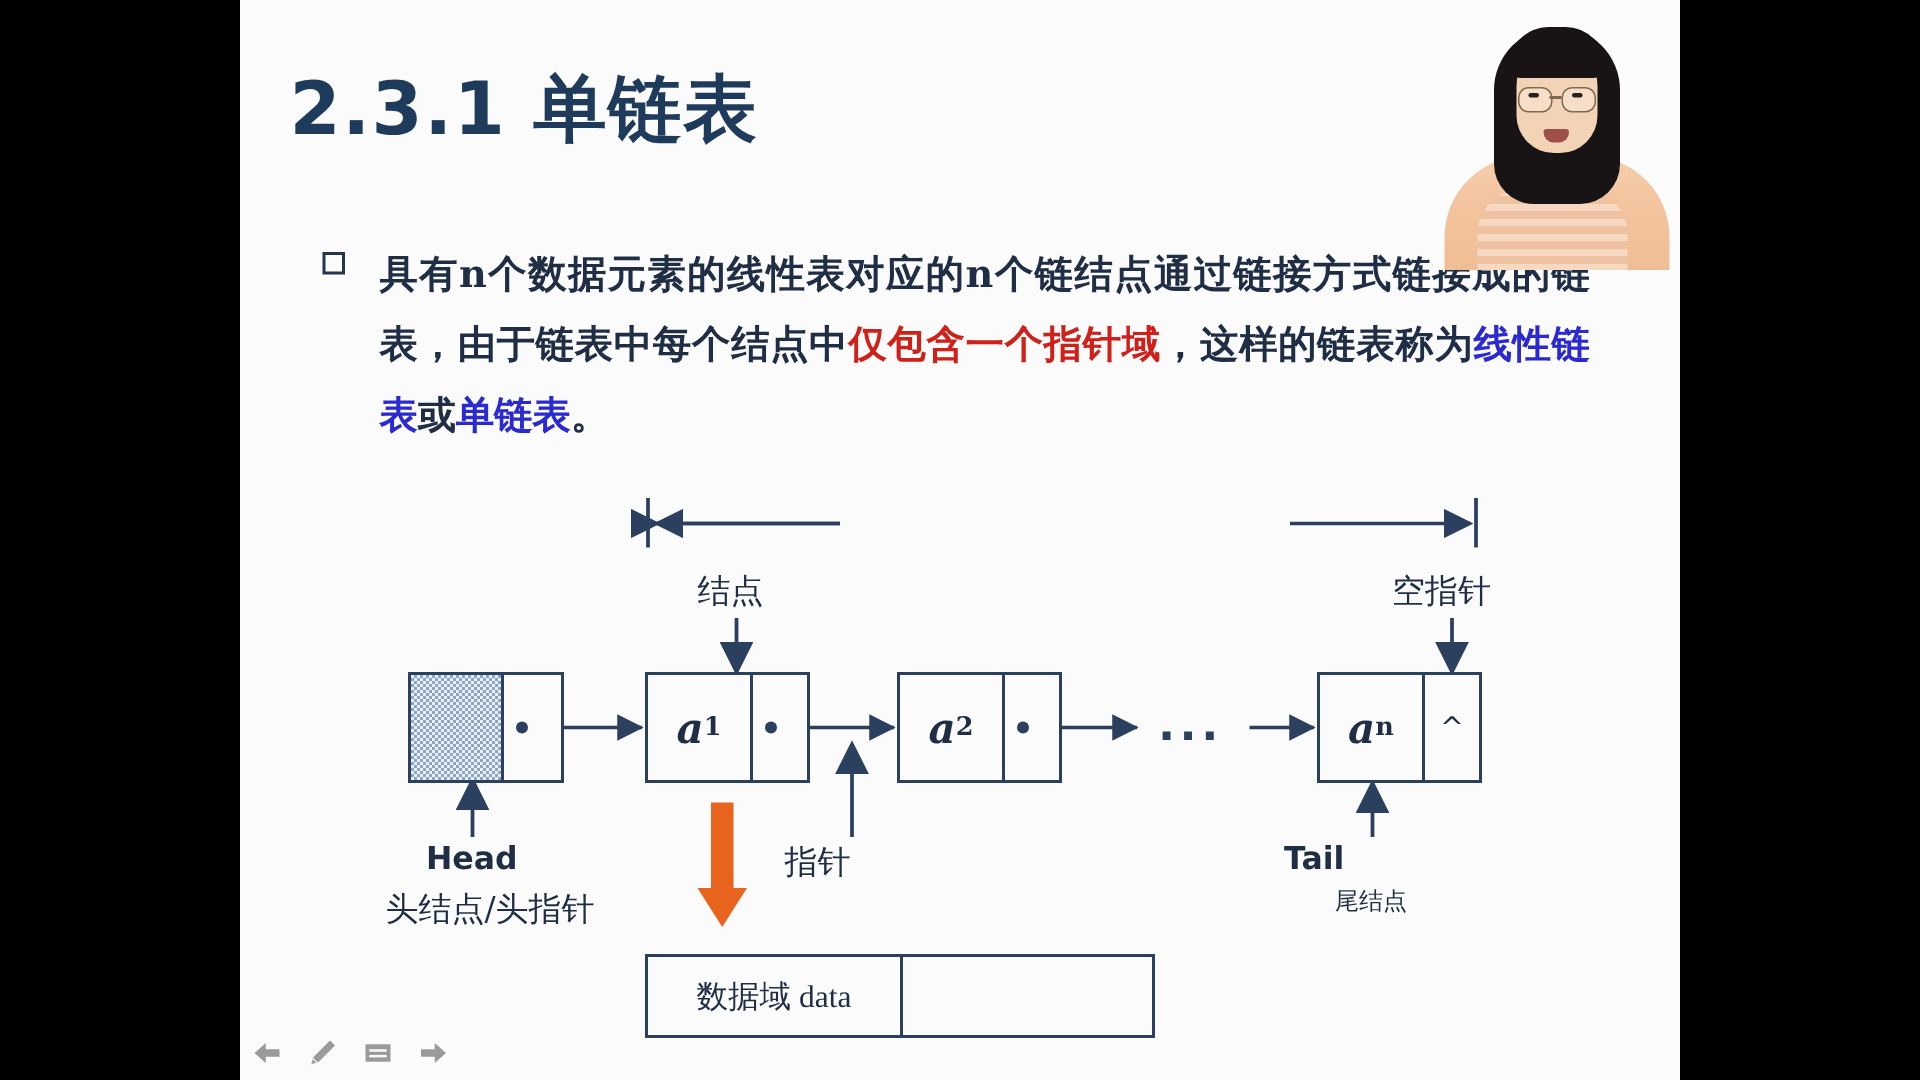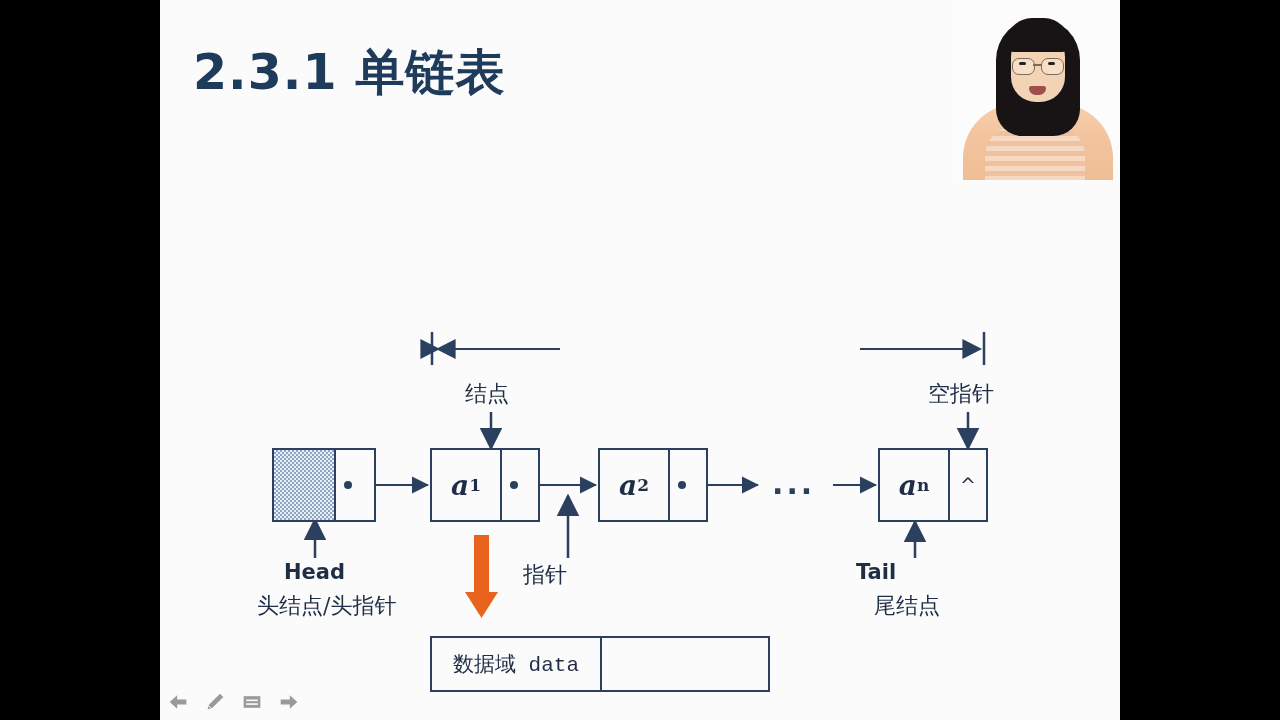--- a/index.html
+++ b/index.html
@@ -92,21 +92,21 @@
   }
 
   
   #struct-box{
     position:absolute;border:2.5px solid #2b3f5e;background:#fbfbfb;
     box-sizing:border-box;display:flex;
   }
   #struct-box .cell{
     display:flex;align-items:center;justify-content:center;
     font-size:21px;color:#1f2d45;box-sizing:border-box;
-    font-family:Liberation Mono, monospace;
+    font-family:Liberation Serif, serif;
   }
   #struct-box .cell:first-child{border-right:2.5px solid #2b3f5e;}
 
   svg.lines{position:absolute;left:0;top:0;width:960px;height:720px;pointer-events:none;}
 
   
   #webcam{
     position:absolute;left:955px;top:0;width:165px;height:180px;
     overflow:hidden;background:#fdfdfd;
   }
@@ -159,20 +159,26 @@
 </style>
 </head>
 <body>
 
 <div id="stage">
 
   <div id="slide">
 
     <div id="title">2.3.1 单链表</div>
 
+    <div id="body-block">
+      <div id="bullet"></div>
+      <div id="para">
+        <span>具有n个数据元素的线性表对应的n个链结点通过链接方式链接成的链表，由于链表中每个结点中</span><span class="red">仅包含一个指针域</span><span>，这样的链表称为</span><span class="blue">线性链表</span><span>或</span><span class="blue">单链表</span><span>。</span>
+      </div>
+    </div>
 
     <div id="diagram">
 
       <svg class="lines" viewBox="0 0 960 720">
         <defs>
           <marker id="ar" markerWidth="9" markerHeight="9" refX="8" refY="4.5" orient="auto">
             <path d="M0,0 L9,4.5 L0,9 z" fill="#2b3f5e"></path>
           </marker>
           <marker id="arS" markerWidth="8" markerHeight="8" refX="7.5" refY="4" orient="auto">
             <path d="M0,0 L8,4 L0,8 z" fill="#2b3f5e"></path>
@@ -251,21 +257,21 @@
         </div>
         <div class="ptr-cell">^</div>
       </div>
 
       <div class="dlabel en" style="left:124px;top:560px;">Head</div>
       <div class="dlabel" style="left:97px;top:591px;font-size:22px;text-align:right;">头结点/头指针</div>
 
       <div class="dlabel" style="left:363px;top:560px;font-size:22px;">指针</div>
 
       <div class="dlabel en" style="left:696px;top:560px;">Tail</div>
-      <div class="dlabel" style="left:714px;top:591px;font-size:22px;">尾结点</div>
+      <div class="dlabel" style="left:730px;top:591px;font-size:16px;">尾结点</div>
 
       <div id="struct-box" style="left:270px;top:636px;width:340px;height:56px;">
         <div class="cell" style="width:170px;">数据域 data</div>
       </div>
 
     </div>
 
     <div id="webcam" style="left:795px;">
       <div id="cam-bg"></div>
       <div id="cam-body"></div>

